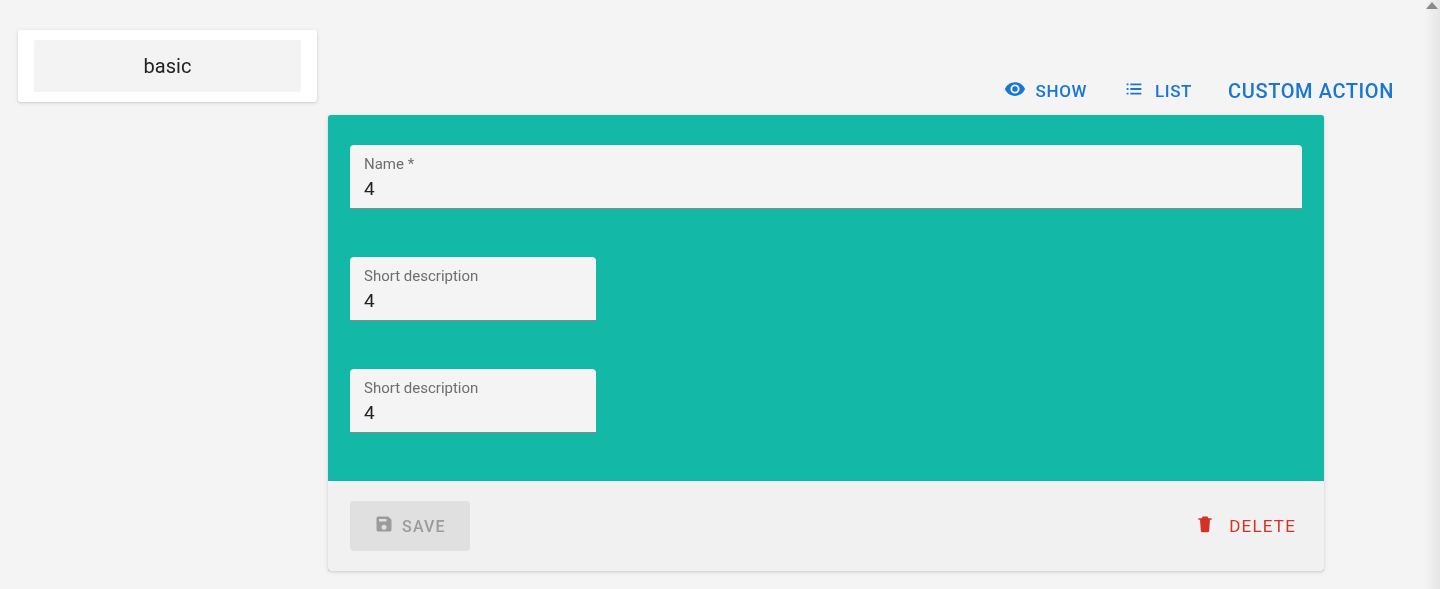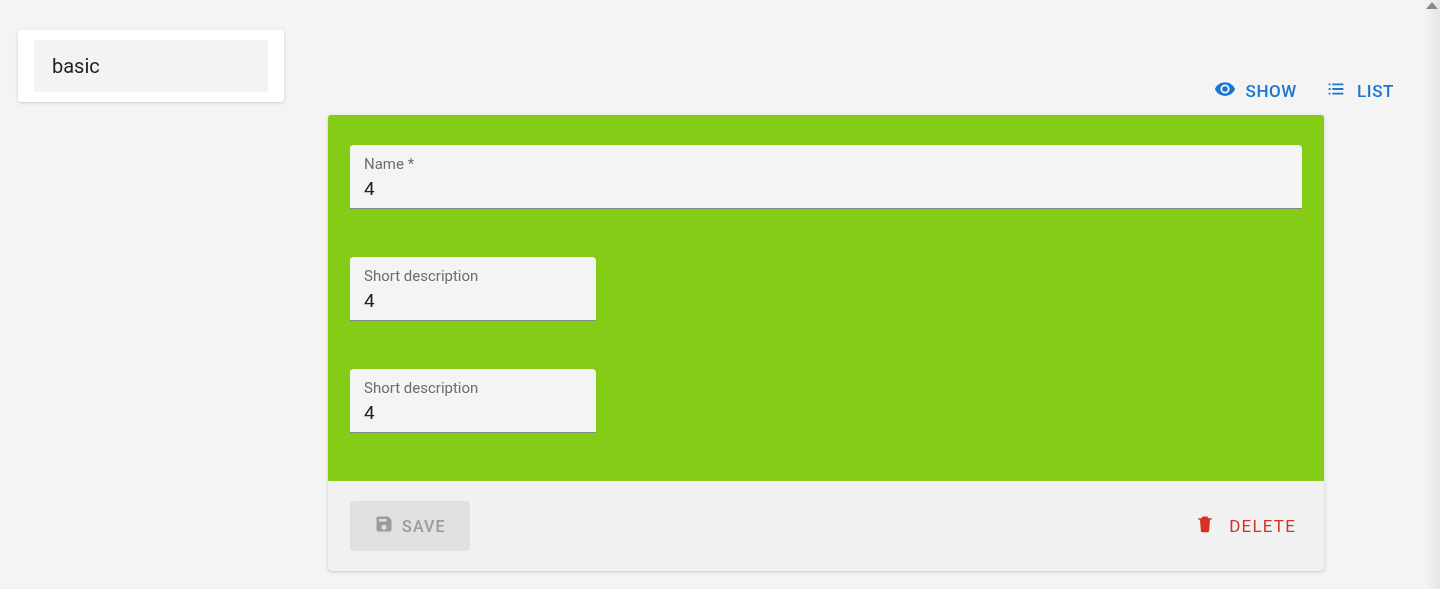--- a/index.html
+++ b/index.html
@@ -15,42 +15,43 @@
     width: 100%;
     height: 100%;
     display: flex;
     align-items: flex-start;
   }
   
   .sidebar-card {
     position: absolute;
     left: 18px;
     top: 30px;
-    width: 266px;
+    width: 299px;
     background: #fff;
     border-radius: 3px;
     box-shadow: 0 1px 4px rgba(0,0,0,0.10), 0 1px 2px rgba(0,0,0,0.08);
     padding: 10px 16px;
+    text-align: center;
   }
   .sidebar-item {
     background: #f3f3f3;
     border-radius: 2px;
     padding: 14px 18px;
     font-size: 20px;
     color: #222;
     cursor: pointer;
   }
   
   .actions-row {
     position: absolute;
     right: 44px;
     top: 74px;
     display: flex;
     align-items: center;
-    gap: 24px;
+    gap: 32px;
   }
   .action-btn {
     display: inline-flex;
     align-items: center;
     gap: 10px;
     color: #1976d2;
     font-size: 17px;
     letter-spacing: 0.6px;
     font-weight: 500;
     cursor: pointer;
@@ -65,21 +66,21 @@
   }
   .action-btn.custom {
     font-size: 20px;
   }
   
   .main-card {
     position: absolute;
     left: 328px;
     top: 115px;
     width: 996px;
-    background: #84cc16;
+    background: #14b8a6;
     border-radius: 3px;
     box-shadow: 0 1px 5px rgba(0,0,0,0.10), 0 1px 2px rgba(0,0,0,0.08);
     display: flex;
     flex-direction: column;
   }
   .form-area {
     padding: 30px 22px 40px 22px;
   }
   .field {
     background: #f4f4f4;
@@ -187,20 +188,23 @@
       </span>
       <span>Show</span>
     </button>
     <button class="action-btn">
       <span>
         <svg viewBox="0 0 24 24">
             <path d="M4 6h2v2H4V6zm4 0h12v2H8V6zM4 11h2v2H4v-2zm4 0h12v2H8v-2zM4 16h2v2H4v-2zm4 0h12v2H8v-2z"></path>
           </svg>
       </span>
       <span>List</span>
+    </button>
+    <button class="action-btn custom">
+      <span>Custom Action</span>
     </button>
   </div>
 
   <div class="main-card">
     <div class="form-area">
 
       <div class="field full">
         <div class="field-label">Name *</div>
         <input class="field-input" value="4" style="">
       </div>

